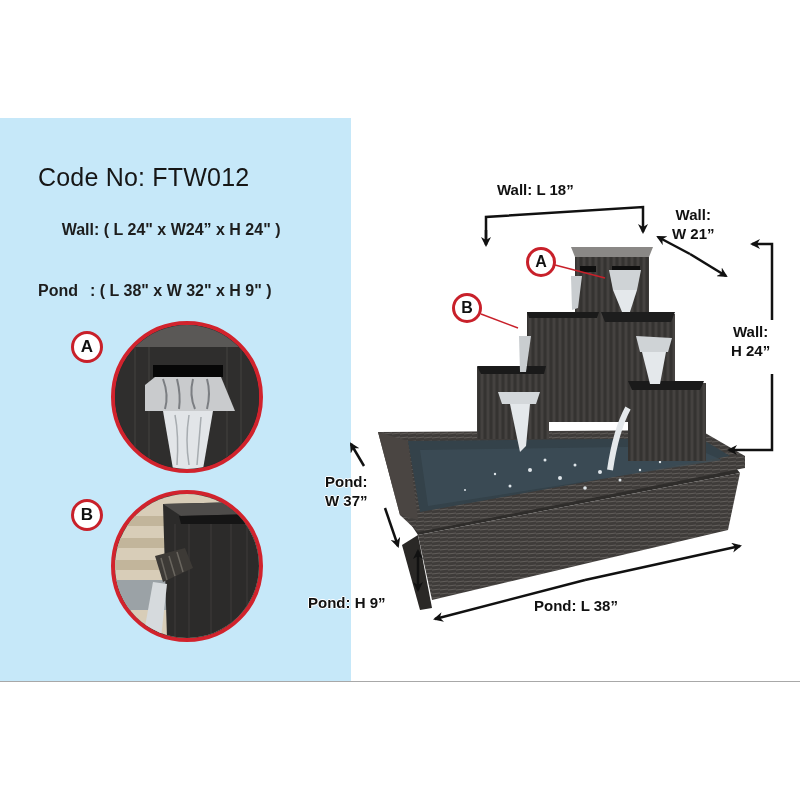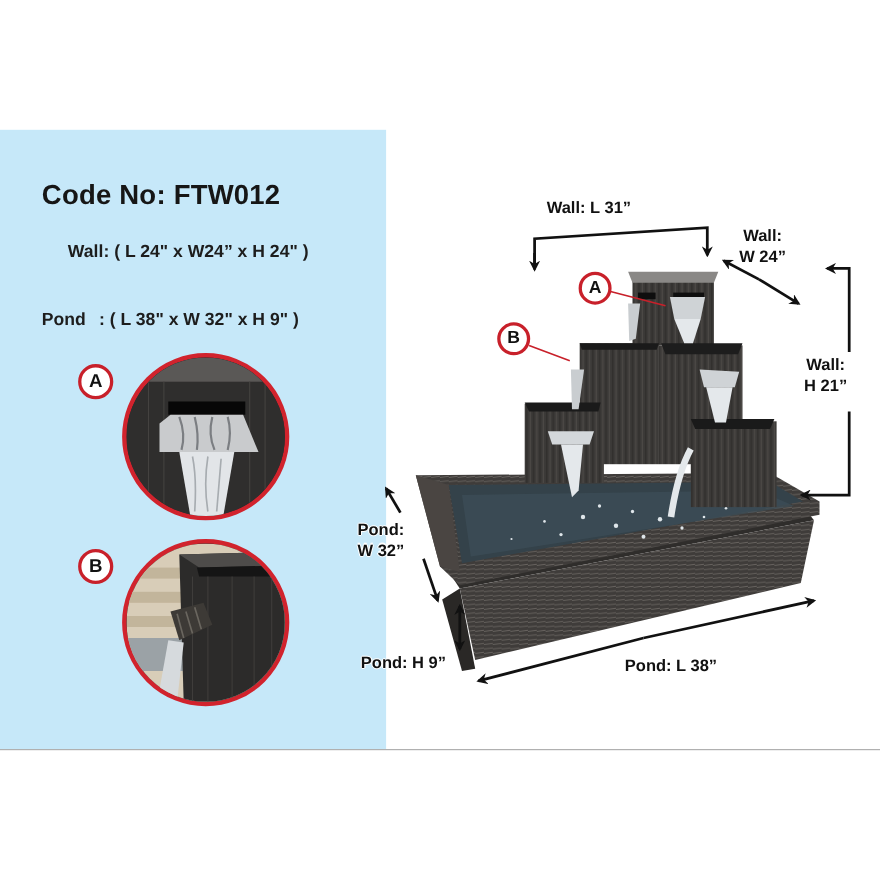--- a/index.html
+++ b/index.html
@@ -9,21 +9,21 @@
     .blue-panel {
       position: absolute; left: 0; top: 118px; width: 351px; height: 563px;
       background: #c6e8f9;
     }
     .bottom-rule {
       position: absolute; left: 0; top: 681px; width: 800px; height: 1px; background: #a8a8a8;
     }
 
     .code-title {
       position: absolute; left: 38px; top: 163px;
-      font-size: 25px; font-weight: bold; color: #161616; letter-spacing: 0.2px;
+      font-size: 25px; font-weight: normal; color: #161616; letter-spacing: 0.2px;
       white-space: nowrap;
     }
     .spec-line {
       position: absolute; left: 38px; font-size: 16px; font-weight: bold; color: #1d1d1d; white-space: nowrap;
     }
     .spec-wall { top: 221px; }
     .spec-pond { top: 246px; }
     .spec-label { display: inline-block; }
     .spec-wall .spec-label { width: 56px; text-align: right; }
     .spec-pond .spec-label { width: 52px; margin-top: 36px; }
@@ -47,22 +47,22 @@
     .detail-b { left: 111px; top: 490px; }
 
     .dim-label {
       position: absolute; font-size: 15px; font-weight: bold; color: #111; white-space: nowrap; line-height: 19px;
       text-shadow: 1px 0 0 #fff, -1px 0 0 #fff, 0 1px 0 #fff, 0 -1px 0 #fff;
     }
     .lbl-wall-l { left: 497px; top: 180px; }
     .lbl-wall-w { left: 672px; top: 205px; text-align: center; }
     .lbl-wall-h { left: 731px; top: 322px; text-align: center; }
     .lbl-pond-w { left: 325px; top: 472px; text-align: center; }
-    .lbl-pond-h { left: 328px; top: 593px; }
-    .lbl-pond-l { left: 568px; top: 596px; }
+    .lbl-pond-h { left: 308px; top: 593px; }
+    .lbl-pond-l { left: 534px; top: 596px; }
 
     svg.overlay { position: absolute; left: 0; top: 0; width: 800px; height: 800px; }
   </style>
 </head>
 <body>
 
 <div class="blue-panel"></div>
 <div class="bottom-rule"></div>
 
 <div class="code-title">Code No: FTW012</div>
@@ -226,27 +226,27 @@
     <line x1="418" y1="570" x2="418" y2="590" marker-end="url(#ah)"></line>
 
     <line x1="585" y1="580" x2="435" y2="619" marker-end="url(#ah)"></line>
     <line x1="585" y1="580" x2="740" y2="546" marker-end="url(#ah)"></line>
   </g>
 </svg>
 
 <div class="callout-badge badge-a-main">A</div>
 <div class="callout-badge badge-b-main">B</div>
 
-<div class="dim-label lbl-wall-l">Wall: L 31”</div>
+<div class="dim-label lbl-wall-l">Wall: L 18”</div>
 <div class="dim-label lbl-wall-w">
   <div>Wall:</div>
-  <div>W 24”</div>
+  <div>W 21”</div>
 </div>
 <div class="dim-label lbl-wall-h">
   <div>Wall:</div>
-  <div>H 21”</div>
+  <div>H 24”</div>
 </div>
 <div class="dim-label lbl-pond-w">
   <div>Pond:</div>
-  <div>W 32”</div>
+  <div>W 37”</div>
 </div>
 <div class="dim-label lbl-pond-h">Pond: H 9”</div>
 <div class="dim-label lbl-pond-l">Pond: L 38”</div>
 
 </body></html>

